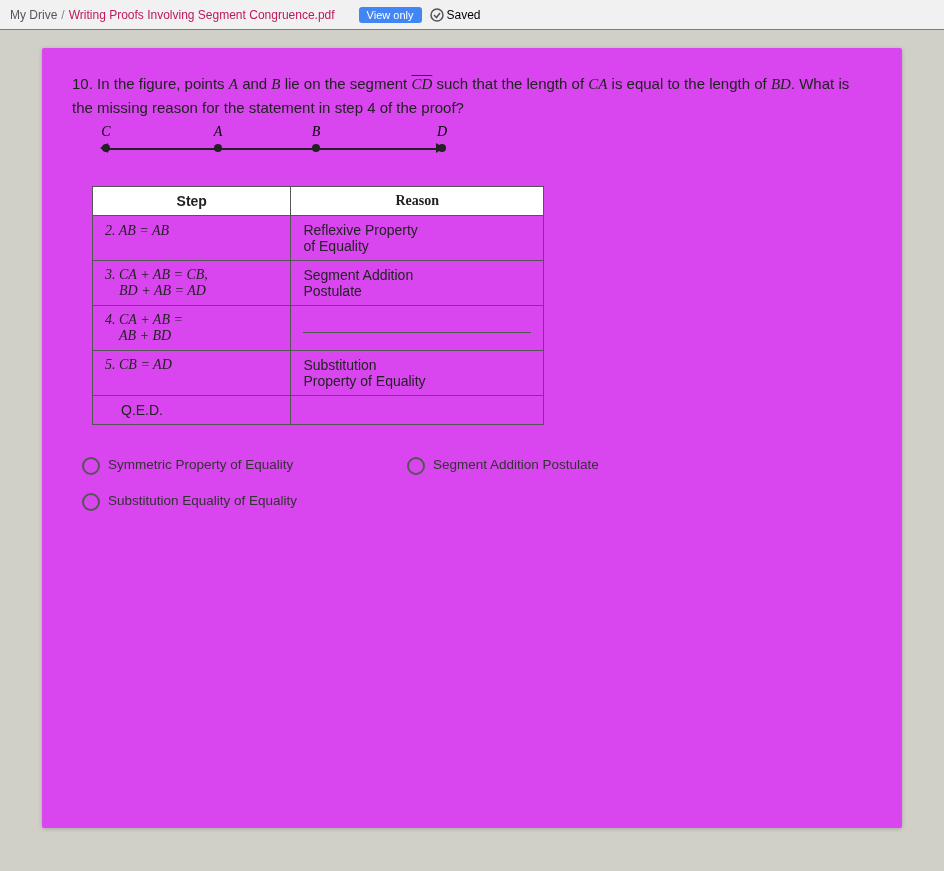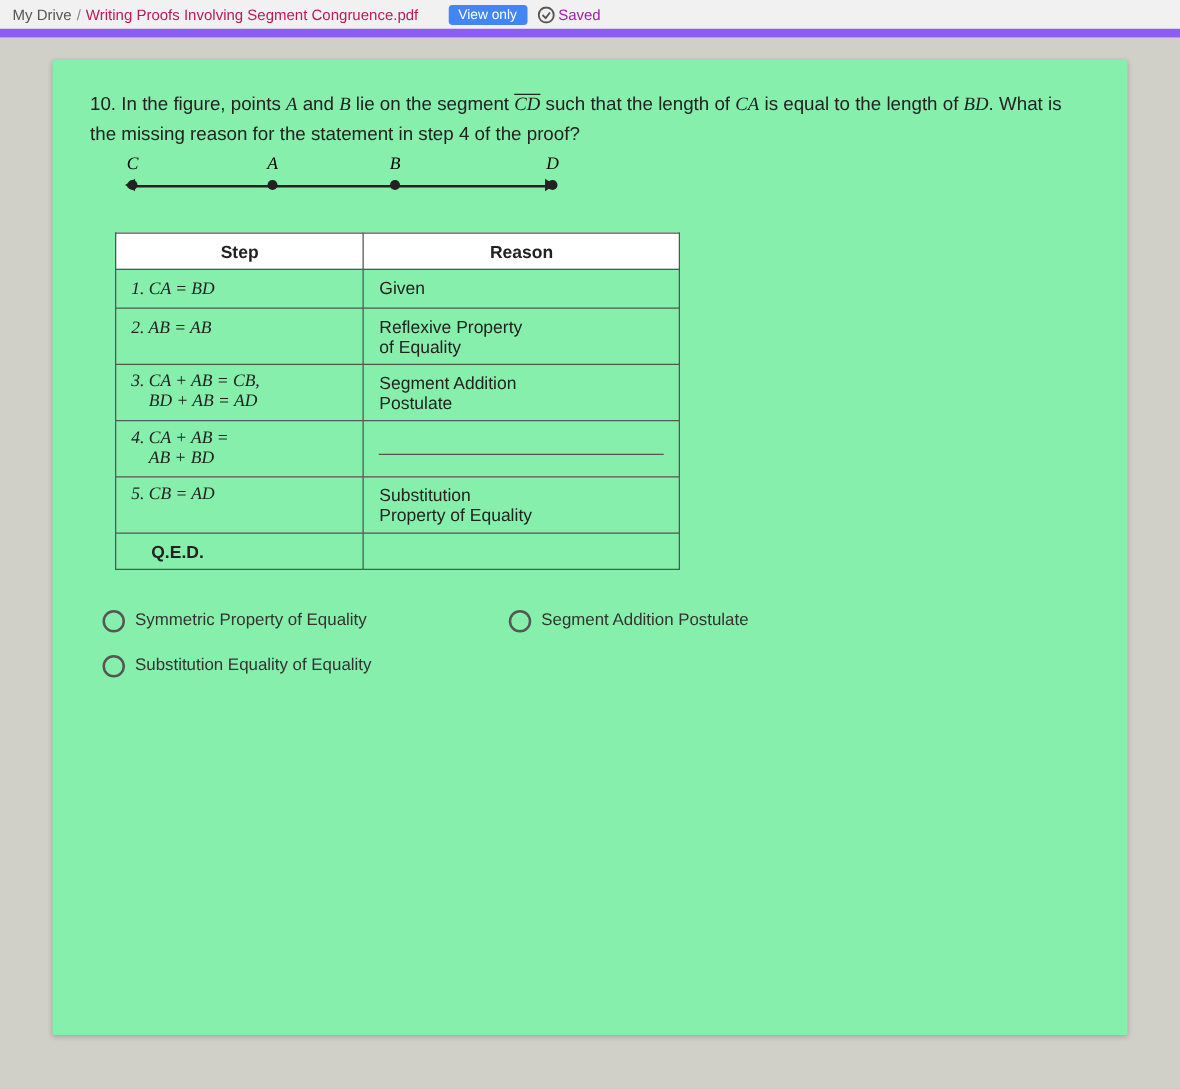--- a/index.html
+++ b/index.html
@@ -14,21 +14,21 @@
     }
 
     
     .top-bar {
       background-color: #f1f1f1;
       display: flex;
       align-items: center;
       padding: 4px 10px;
       font-size: 13px;
       color: #444;
-      border-bottom: 7px solid #8b5cf6;
+      border-bottom: 1px solid #8b5cf6;
       height: 30px;
     }
     .top-bar .breadcrumb {
       display: flex;
       align-items: center;
       gap: 4px;
       font-size: 12px;
       color: #555;
     }
     .top-bar .breadcrumb .sep {
@@ -42,30 +42,30 @@
       background-color: #4285f4;
       color: white;
       font-size: 11px;
       padding: 2px 8px;
       border-radius: 3px;
       margin-left: 24px;
     }
     .saved-indicator {
       margin-left: 8px;
       font-size: 12px;
-      color: #a21caf;
+      color: #000000;
       display: flex;
       align-items: center;
       gap: 3px;
       text-align: center;
     }
 
     
     .main-content {
-      background-color: #86efac;
+      background-color: #d946ef;
       margin: 18px auto;
       padding: 24px 30px 40px 30px;
       width: 860px;
       min-height: 780px;
       border-radius: 2px;
       box-shadow: 0 1px 4px rgba(0,0,0,0.2);
     }
 
     
     .question-text {
@@ -175,23 +175,24 @@
     .proof-table th {
       text-align: center;
       font-weight: bold;
       background: #fff;
     }
     .proof-table .step-col {
       width: 44%;
     }
     .proof-table .reason-col {
       width: 56%;
+      font-family: Liberation Serif, serif;
     }
     .proof-table td.qed {
-      font-weight: bold;
+      font-weight: normal;
       padding-left: 28px;
     }
 
     
     .answer-choices {
       margin-top: 32px;
       margin-left: 10px;
       display: grid;
       grid-template-columns: 1fr 1fr;
       gap: 18px 30px;
@@ -278,24 +279,20 @@
   <div class="proof-table-wrap">
     <table class="proof-table">
       <thead>
         <tr>
           <th class="step-col">Step</th>
           <th class="reason-col">Reason</th>
         </tr>
       </thead>
       <tbody>
 
-        <tr>
-          <td><span style="font-style:italic;font-family:'Times New Roman',serif;">1. <em>CA</em> = <em>BD</em></span></td>
-          <td>Given</td>
-        </tr>
 
         <tr>
           <td><span style="font-style:italic;font-family:'Times New Roman',serif;">2. <em>AB</em> = <em>AB</em></span></td>
           <td>Reflexive Property<br>of Equality</td>
         </tr>
 
         <tr>
           <td style="font-style:italic;font-family:'Times New Roman',serif;">
             3. <em>CA</em> + <em>AB</em> = <em>CB</em>,<br>
             &nbsp;&nbsp;&nbsp;&nbsp;<em>BD</em> + <em>AB</em> = <em>AD</em>

